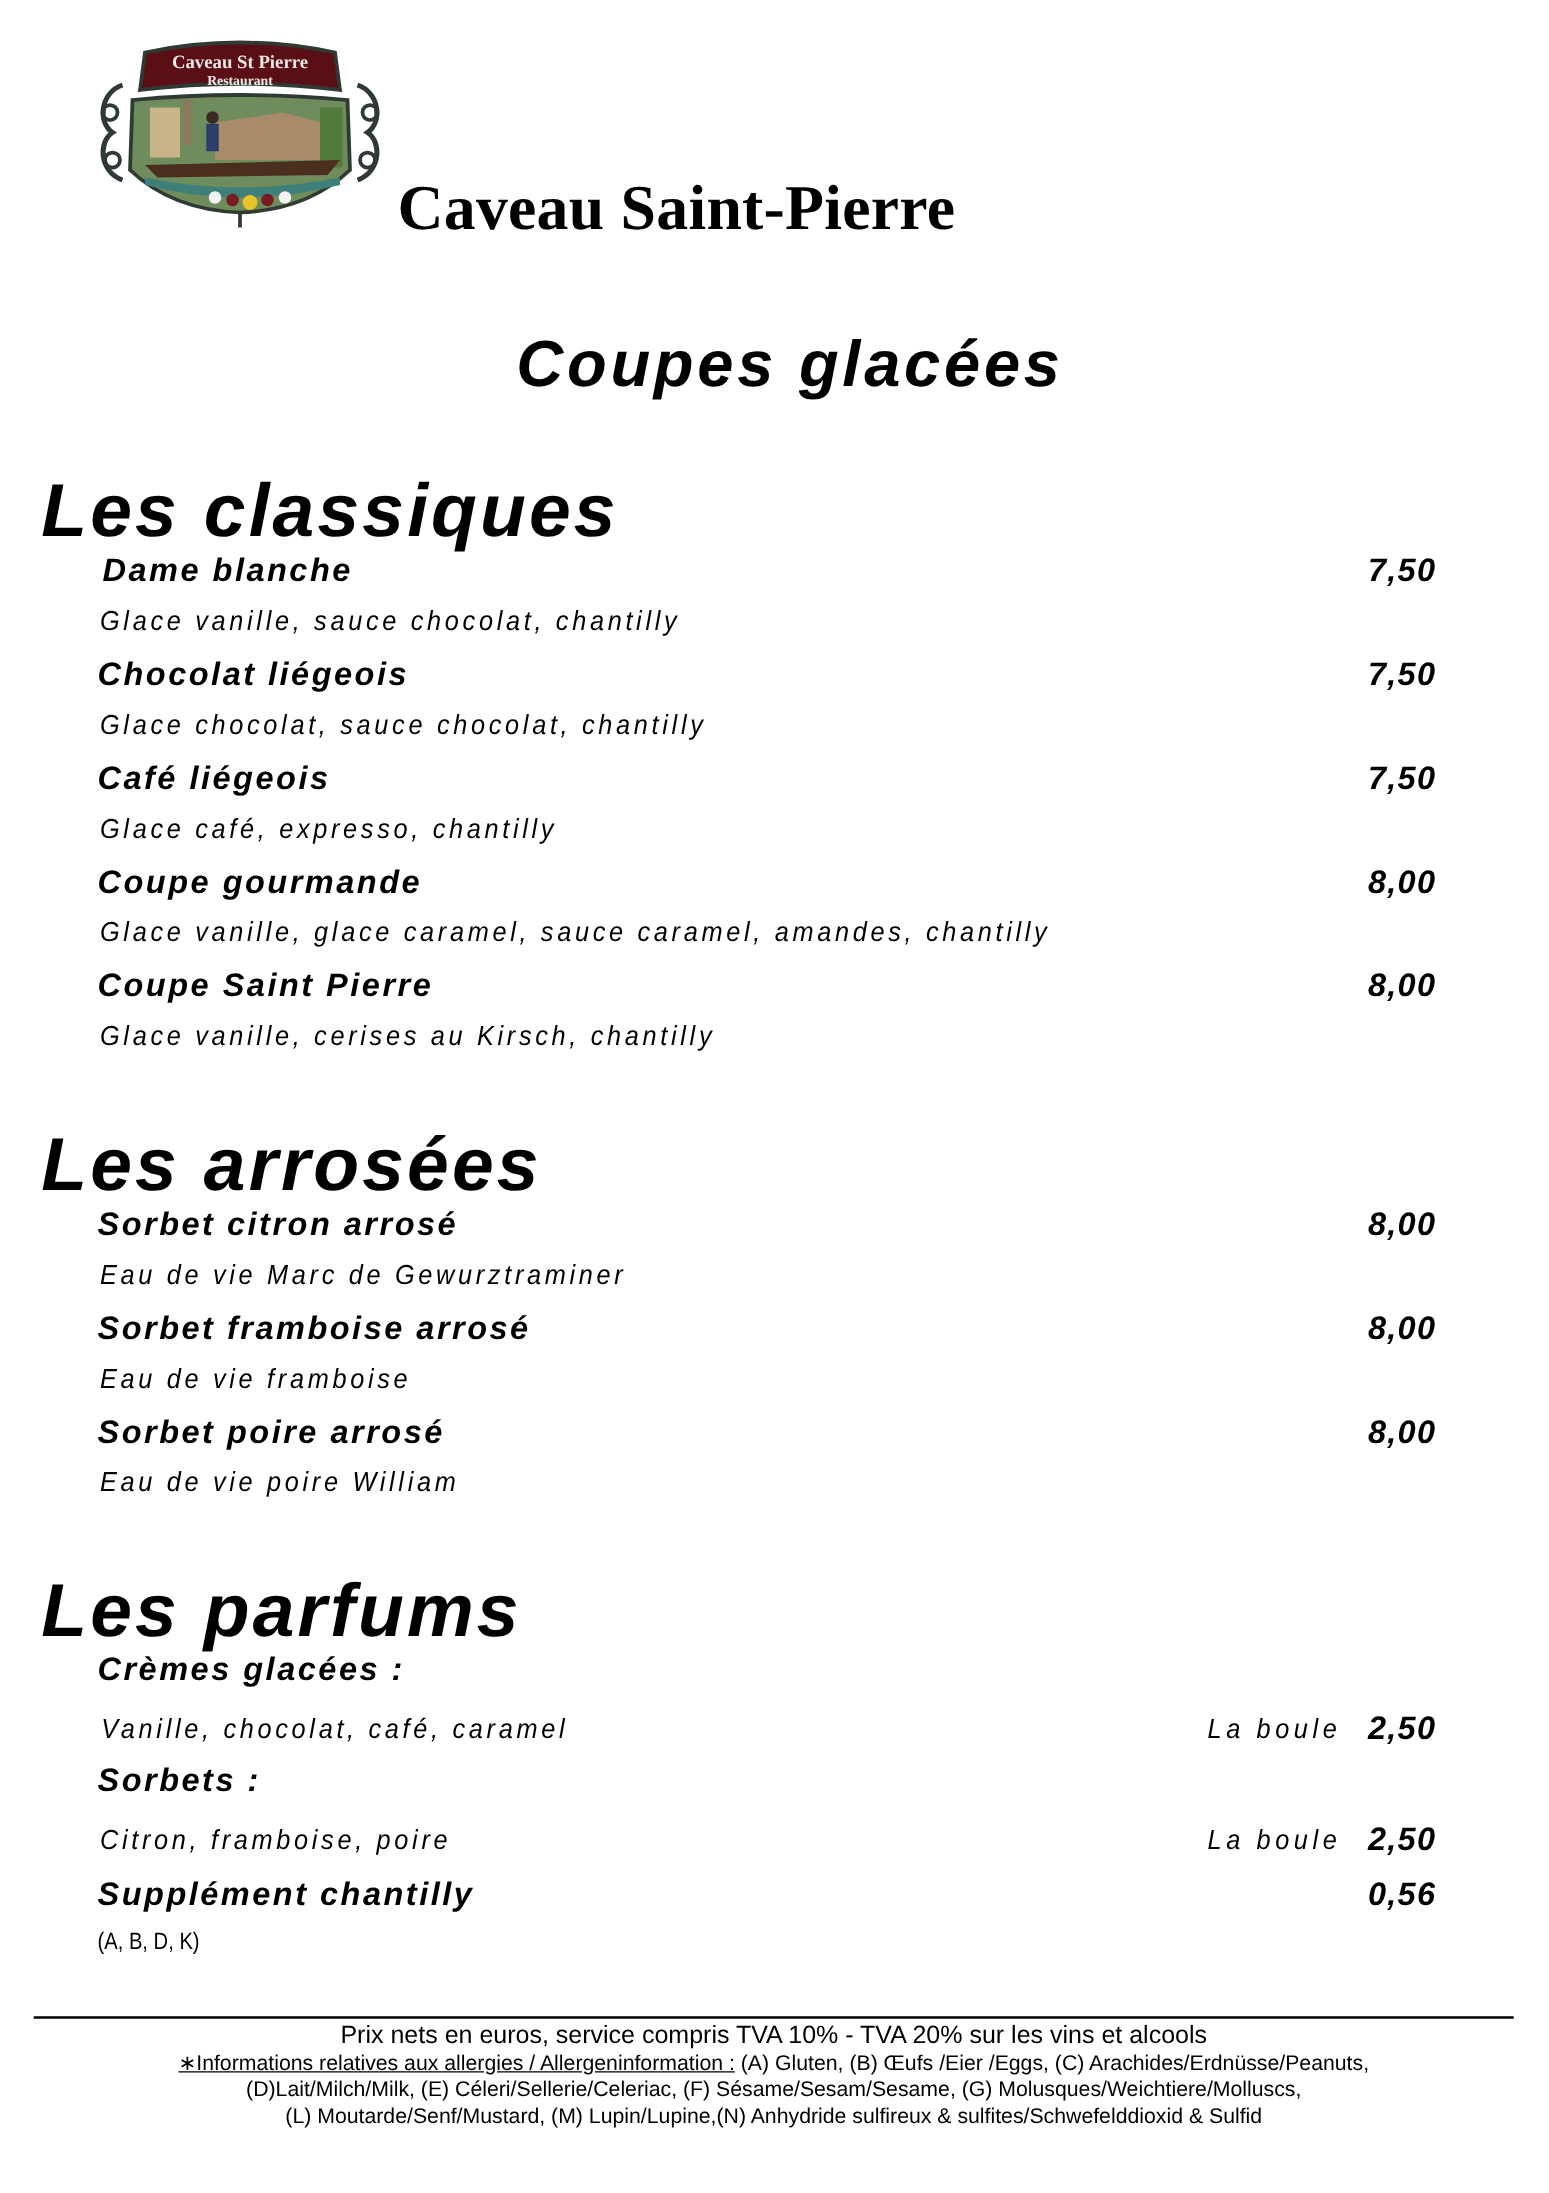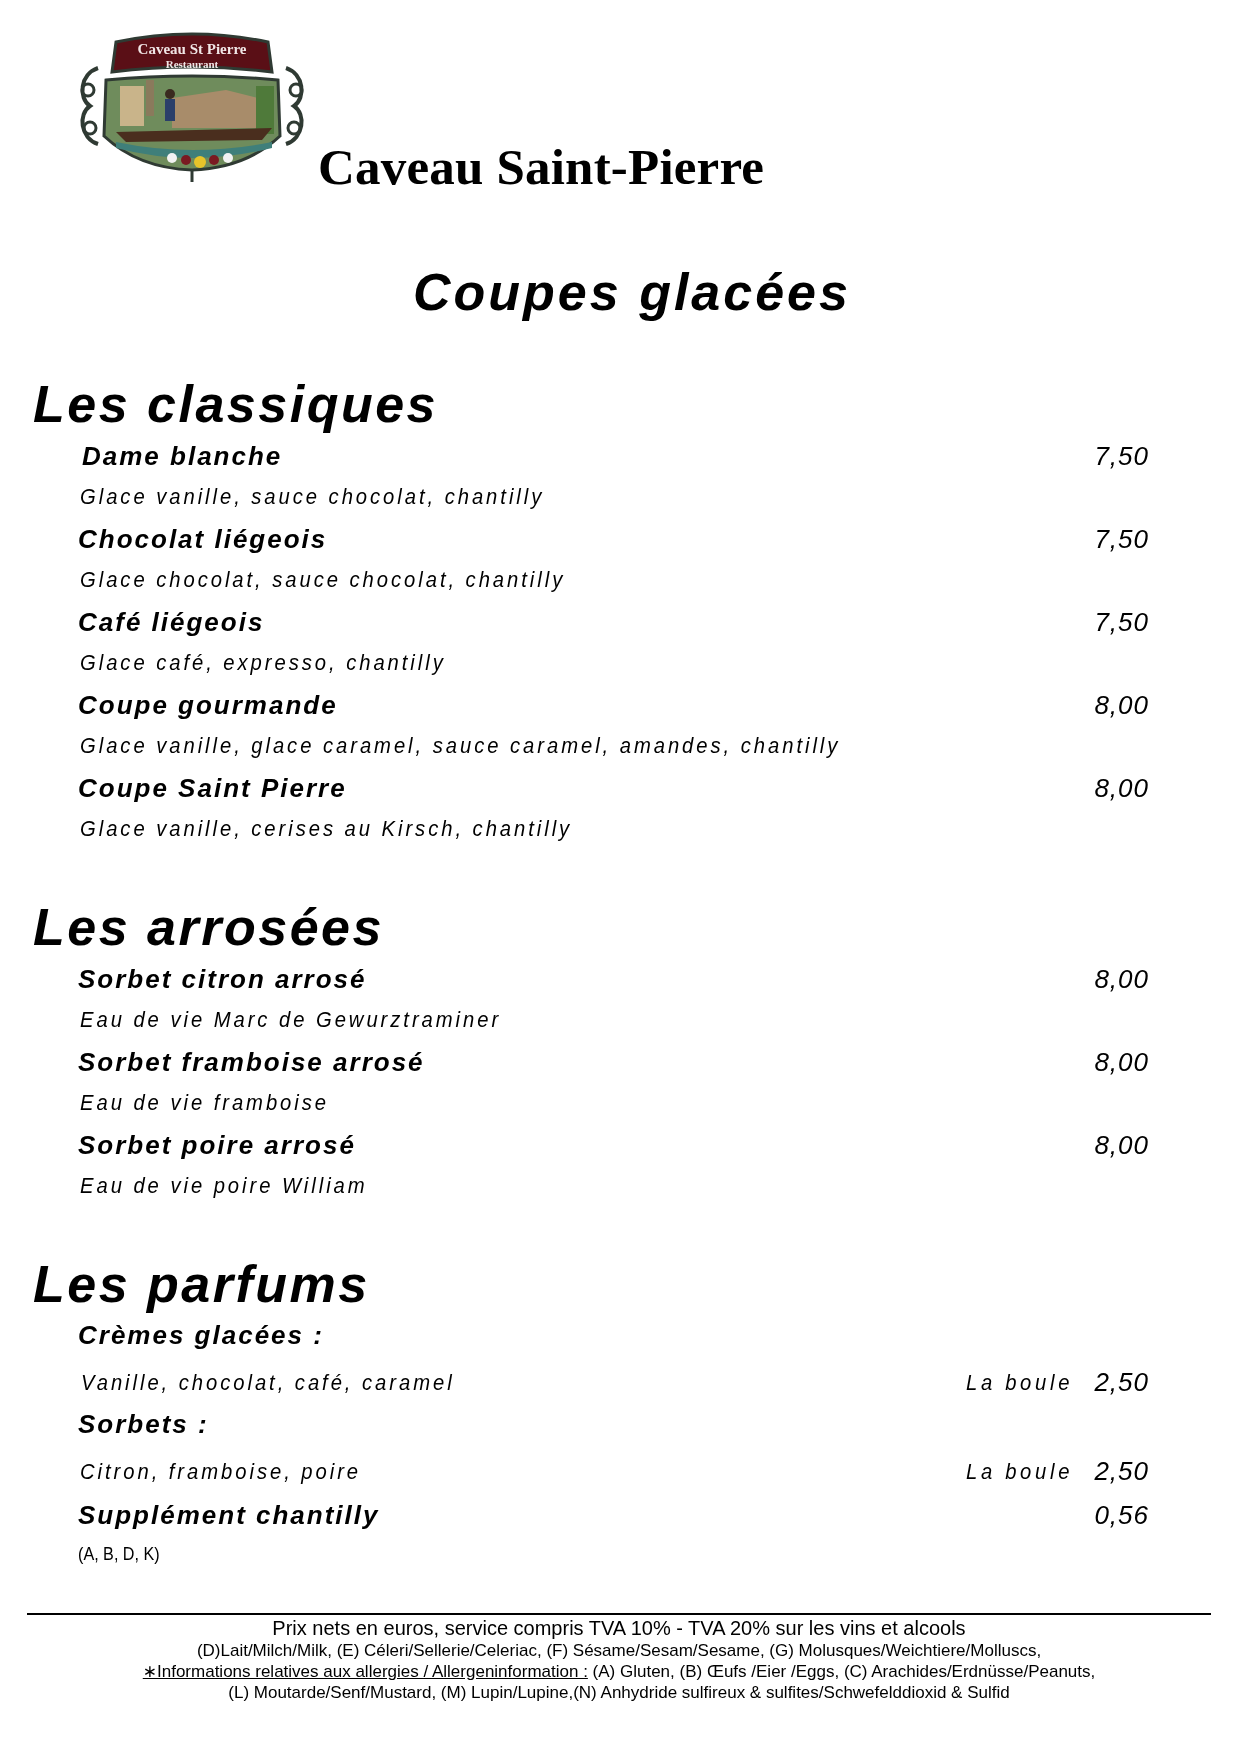--- a/index.html
+++ b/index.html
@@ -3,25 +3,25 @@
 <meta charset="utf-8">
 <style>
   html, body { margin: 0; padding: 0; background: #ffffff; }
   body { width: 1239px; height: 1754px; position: relative; overflow: hidden; color: #000; font-family: "Liberation Sans", sans-serif; }
 
   .logo { position: absolute; left: 76px; top: 28px; width: 232px; height: 156px; text-decoration: underline; }
 
   .restaurant-name { position: absolute; left: 318px; top: 138px; font-family: "Liberation Serif", serif; font-weight: bold; font-size: 51px; letter-spacing: 0.2px; white-space: nowrap; }
   .menu-title { position: absolute; left: 413px; top: 214px; font-family: "Liberation Sans", sans-serif; font-weight: bold; font-style: italic; font-size: 52px; letter-spacing: 3px; white-space: nowrap; margin-top: 48px; }
 
-  .section-title { position: absolute; left: 33px; font-weight: bold; font-style: italic; font-size: 52px; letter-spacing: 2.5px; white-space: nowrap; }
+  .section-title { position: absolute; left: 33px; font-weight: bold; font-style: italic; font-size: 60px; letter-spacing: 2.5px; white-space: nowrap; }
 
   .item-name { position: absolute; left: 78px; font-weight: bold; font-style: italic; font-size: 26px; letter-spacing: 2px; white-space: nowrap; }
   .item-desc { position: absolute; left: 80px; font-style: italic; font-size: 22px; letter-spacing: 3.2px; white-space: nowrap; transform: scaleX(0.92); transform-origin: left center; }
-  .price { position: absolute; right: 90px; font-weight: normal; font-style: italic; font-size: 26px; letter-spacing: 1px; white-space: nowrap; text-align: center; }
+  .price { position: absolute; right: 90px; font-weight: bold; font-style: italic; font-size: 26px; letter-spacing: 1px; white-space: nowrap; text-align: center; }
   .unit-label { position: absolute; left: 966px; font-style: italic; font-size: 22px; letter-spacing: 4px; white-space: nowrap; transform: scaleX(0.92); transform-origin: left center; }
   .allergen-codes { position: absolute; left: 78px; font-size: 19px; white-space: nowrap; transform: scaleX(0.85); transform-origin: left center; }
 
   .footer-rule { position: absolute; left: 27px; width: 1184px; top: 1613px; height: 0; border-top: 2px solid #000; }
   .footer { position: absolute; left: 27px; width: 1184px; top: 1616px; text-align: center; font-size: 17px; line-height: 21px; }
   .footer .tax { font-size: 20px; line-height: 24px; }
   .footer .allergen-heading { text-decoration: underline; }
 </style>
 </head>
 <body>
@@ -110,16 +110,16 @@
 <div class="unit-label" style="top:1459px;">La boule</div>
 <div class="price" style="top:1456px;">2,50</div>
 
 <div class="item-name" style="top:1500px;">Supplément chantilly</div>
 <div class="price" style="top:1500px;">0,56</div>
 <div class="allergen-codes" style="top:1543px;">(A, B, D, K)</div>
 
 <div class="footer-rule"></div>
 <div class="footer">
   <div class="tax">Prix nets en euros, service compris TVA 10% - TVA 20% sur les vins et alcools</div>
+  <div><span class="allergen-heading">∗Informations relatives aux allergies / Allergeninformation :</span><span> (A) Gluten, (B) Œufs /Eier /Eggs, (C) Arachides/Erdnüsse/Peanuts,</span></div>
   <div>(D)Lait/Milch/Milk, (E) Céleri/Sellerie/Celeriac, (F) Sésame/Sesam/Sesame, (G) Molusques/Weichtiere/Molluscs,</div>
-  <div><span class="allergen-heading">∗Informations relatives aux allergies / Allergeninformation :</span><span> (A) Gluten, (B) Œufs /Eier /Eggs, (C) Arachides/Erdnüsse/Peanuts,</span></div>
   <div>(L) Moutarde/Senf/Mustard, (M) Lupin/Lupine,(N) Anhydride sulfireux &amp; sulfites/Schwefelddioxid &amp; Sulfid</div>
 </div>
 
 </body></html>

